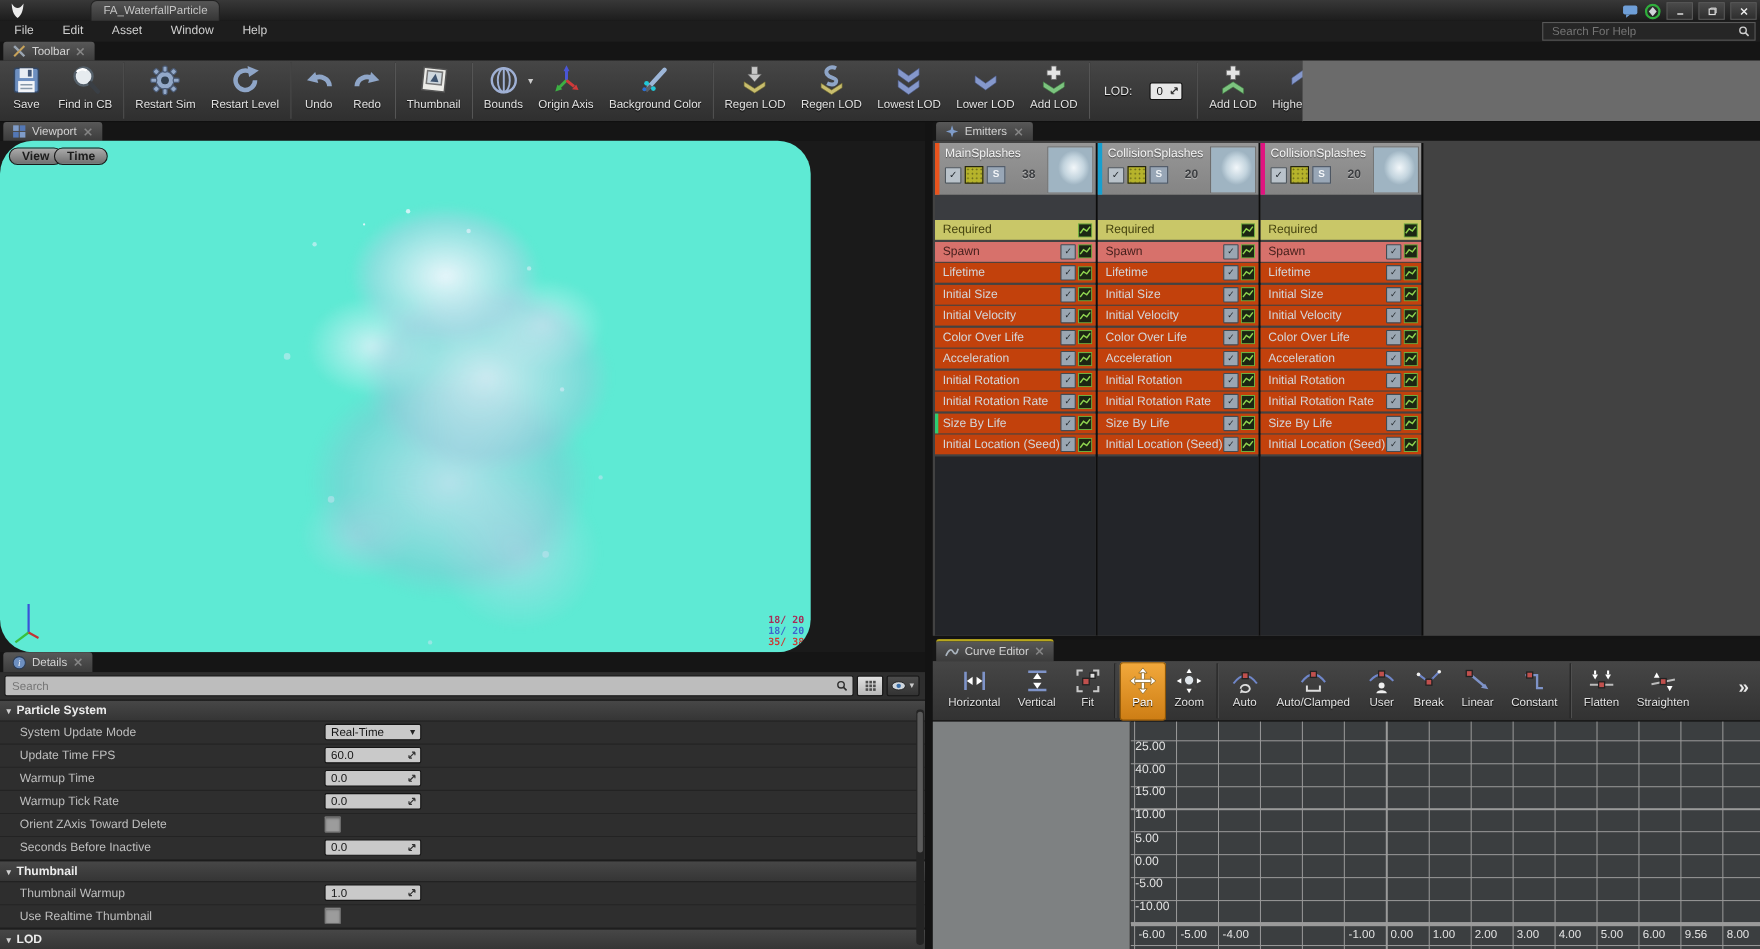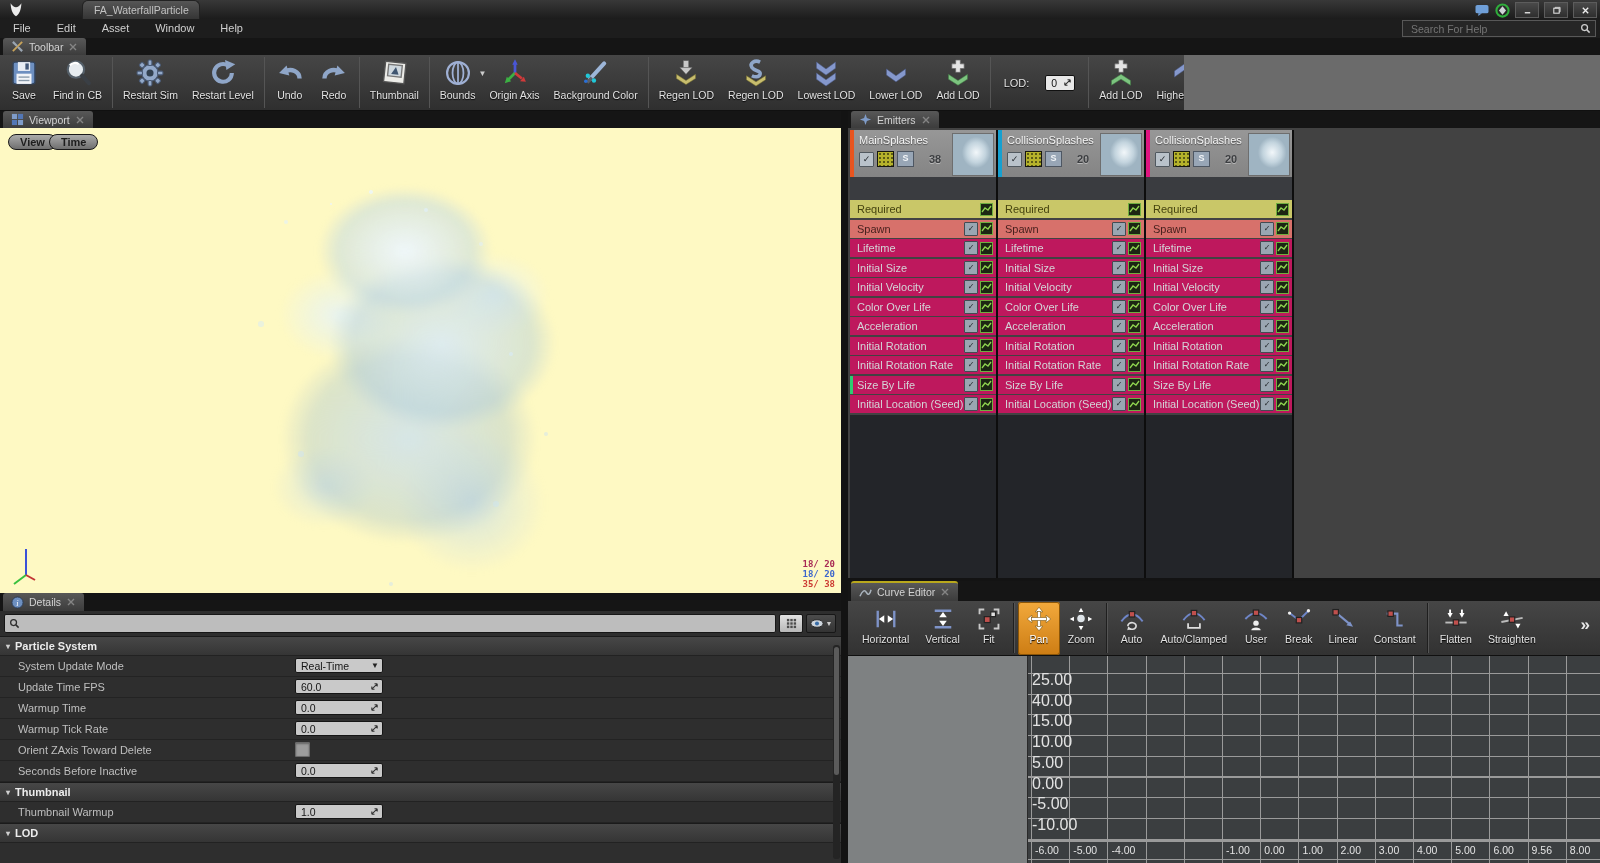--- a/index.html
+++ b/index.html
@@ -51,21 +51,21 @@
   .dd{position:absolute;right:-4px;top:14px;font-size:8px;color:#ccc;}
   .lod-group{display:flex;align-items:center;gap:16px;padding:0 10px;}
   .lod-label{font-size:11px;color:#e2e2e2;text-shadow:0 1px 1px #000;}
   .lod-box{width:30px;height:16px;background:#e8e8e8;border:1px solid #111;border-radius:2px;
            display:flex;align-items:center;justify-content:space-between;padding:0 2px 0 5px;box-sizing:border-box;}
   .lod-box .v{font-size:10.5px;color:#111;}
   .lod-box svg{width:9px;height:9px;}
 
   
   #vp-strip{left:0;top:111px;width:841px;height:17px;}
-  #viewport{left:0;top:128px;width:841px;height:465px;background:#fef9c3;overflow:hidden;}
+  #viewport{left:0;top:128px;width:737px;height:465px;background:#5eead4;overflow:hidden;border-radius:30px;}
   .vbtn{position:absolute;top:6px;padding:1px 11px;border-radius:9px;border:1px solid #1a1a1a;
         background:linear-gradient(#ababab,#6f6f6f);color:#1d1d1d;font-size:11px;font-weight:bold;}
   #vp-blob{left:235px;top:55px;width:370px;height:400px;filter:blur(3px);
     background:
       radial-gradient(ellipse 115px 85px at 46% 17%, rgba(238,246,252,.95), rgba(185,212,232,.45) 58%, transparent 76%),
       radial-gradient(ellipse 150px 115px at 56% 40%, rgba(218,234,244,.88), rgba(165,198,222,.38) 60%, transparent 76%),
       radial-gradient(ellipse 165px 135px at 47% 64%, rgba(203,224,240,.78), rgba(150,185,212,.32) 60%, transparent 78%),
       radial-gradient(ellipse 85px 65px at 28% 33%, rgba(228,242,250,.8), transparent 70%),
       radial-gradient(ellipse 80px 60px at 70% 28%, rgba(228,242,250,.7), transparent 70%),
       radial-gradient(ellipse 100px 95px at 64% 80%, rgba(192,217,236,.62), transparent 74%),
@@ -126,21 +126,21 @@
   .eyellow{width:15px;height:14px;background:#b6b32b;border:1px solid #17170f;
            background-image:radial-gradient(circle,#5d5c16 26%,transparent 30%);background-size:4px 4px;}
   .esbtn{width:15px;height:14px;background:#98a6b6;border:1px solid #4e5763;font-size:9px;font-weight:bold;
          color:#f2f5f8;text-align:center;line-height:13px;}
   .ecount{margin-left:12px;font-size:11px;font-weight:bold;color:#3c3e41;text-shadow:0 1px 0 rgba(255,255,255,.4);}
   .ethumb{position:absolute;right:2px;top:3px;width:40px;height:41px;border:1px solid #6e6e6e;
           background:#b9c0c4 radial-gradient(closest-side at 58% 45%, #f2f7fa, #c3d4de 55%, #9fb4c2 85%);}
   .egap{height:23px;background:#3a3c40;flex:none;}
   .mrow{height:18px;margin-bottom:1.5px;display:flex;align-items:center;position:relative;
         padding:0 3px 0 7px;box-sizing:border-box;flex:none;}
-  .mrow.dark{background:#be185d;align-items:center;}
+  .mrow.dark{background:#c2410c;align-items:center;}
   .mrow.dark .mlabel{color:#d4d5d8;}
   .mrow.required{background:#c9c768;}
   .mrow.required .mlabel{color:#45430f;}
   .mrow.spawn{background:#d7716b;}
   .mrow.spawn .mlabel{color:#441f1c;}
   .mlabel{font-size:11px;flex:1;white-space:nowrap;overflow:hidden;}
   .mright{display:flex;align-items:center;gap:2px;}
   .mchk{width:12px;height:12px;background:#9aa6b2;border:1px solid #444b52;border-radius:1px;
         font-size:8px;color:#22272b;text-align:center;line-height:11px;}
   .mgraph svg{width:13px;height:13px;}
@@ -154,21 +154,21 @@
   .cbtn{display:flex;flex-direction:column;align-items:center;justify-content:flex-start;padding:4px 8px 0;border-radius:3px;margin-top:1px;}
   .cbtn .tbtn-icon, .cbtn .tbtn-icon svg{width:26px;height:26px;}
   .cbtn.active{background:linear-gradient(#f2a93c,#cd7d14);box-shadow:inset 0 0 0 1px #8a5508;}
   .cbtn.active .tbtn-label{color:#fff;}
   #ce-more{position:absolute;right:10px;top:615px;color:#e8e8e8;font-size:17px;font-weight:bold;}
   #curve-left{left:848px;top:656px;width:180px;height:207px;background:#7e8182;border-right:1px solid #2a2a2a;box-sizing:border-box;}
   #curve-grid{left:1028px;top:656px;width:572px;height:207px;background-color:#3b3e40;overflow:hidden;
     background-image:repeating-linear-gradient(to right,#9a9a9a 0 1px,transparent 1px 38.2px),
                      repeating-linear-gradient(to bottom,#9a9a9a 0 1px,transparent 1px 20.7px);
     background-position:3px 0,0 17px;}
-  .ytick{position:absolute;left:4px;font-size:16px;color:#e3e3e3;line-height:11px;}
+  .ytick{position:absolute;left:4px;font-size:11px;color:#e3e3e3;line-height:11px;}
   .xtick{position:absolute;top:189px;font-size:10.5px;color:#e3e3e3;line-height:11px;}
   #xaxis-line{position:absolute;left:0;right:0;top:184px;height:2px;background:#9a9a9a;}
 </style>
 </head>
 <body>
 
 <div id="titlebar" class="abs">
   <div id="ue-logo" class="abs">
     <svg viewBox="0 0 20 20">
         <path d="M4 2.5c.4 6.5 1.6 11.5 6 14.5 4.4-3 5.6-8 6-14.5-2 3.2-4 4.5-6 4.5s-4-1.3-6-4.5z" fill="#ececec"></path>
@@ -495,20 +495,21 @@
       </svg>
     <span class="lbl">Details</span>
     <svg class="closex" viewBox="0 0 10 10">
         <path d="M2 2l6 6M8 2 2 8" stroke="#999" stroke-width="1.4"></path>
       </svg>
   </div>
 </div>
 <div id="details" class="abs">
   <div id="dsearch-row">
     <div id="dsearch">
+      <input placeholder="Search" style="">
       <svg viewBox="0 0 12 12">
           <circle cx="5" cy="5" r="3.2" fill="none" stroke="#2e2e2e" stroke-width="1.4"></circle>
           <line x1="7.5" y1="7.5" x2="10.5" y2="10.5" stroke="#2e2e2e" stroke-width="1.6"></line>
         </svg>
     </div>
     <div id="dgrid-btn" class="dbtn">
       <svg width="11" height="11" viewBox="0 0 12 12">
           <g fill="#4d4d4d">
             <rect x="1" y="1" width="2.6" height="2.6"></rect>
             <rect x="4.7" y="1" width="2.6" height="2.6"></rect>
@@ -610,20 +611,26 @@
         <span class="dlabel">Thumbnail Warmup</span>
         <div class="dctl">
           <div class="dfield">
             <span>1.0</span>
             <span class="dspin">
               <svg viewBox="0 0 10 10">
                 <path d="M2 8 8 2M8 2H5M8 2v3M2 8h3M2 8V5" fill="none" stroke="#333" stroke-width="1.2"></path>
               </svg>
             </span>
           </div>
+        </div>
+      </div>
+      <div class="drow">
+        <span class="dlabel">Use Realtime Thumbnail</span>
+        <div class="dctl">
+          <span class="dcheck"></span>
         </div>
       </div>
       <div class="dsec">
         <span class="dtri">▾</span>
         <span>LOD</span>
       </div>
     </div>
   <div id="dscroll">
       <div class="thumb"></div>
     </div>

